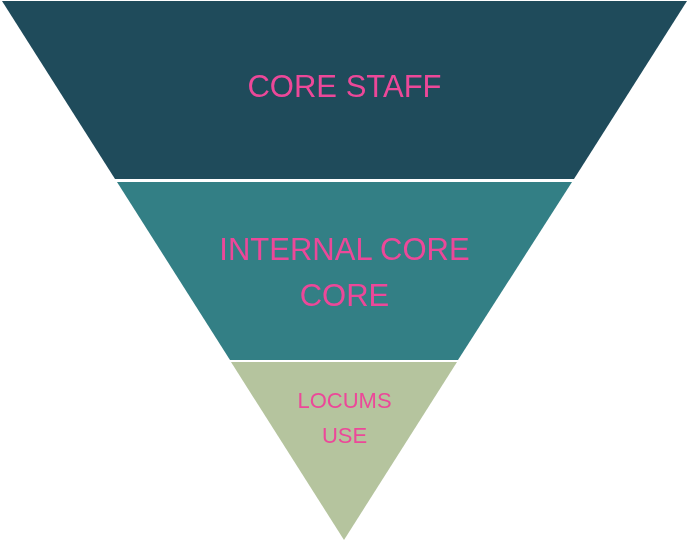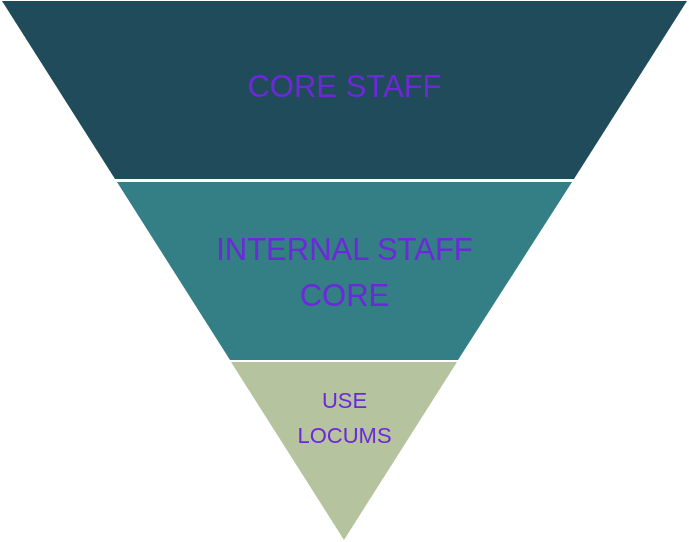--- a/index.html
+++ b/index.html
@@ -19,21 +19,21 @@
       left: 0;
       top: 0;
       width: 689px;
       height: 542px;
     }
     .label {
       position: absolute;
       left: 0;
       width: 689px;
       text-align: center;
-      color: #6d28d9;
+      color: #ec4899;
       font-weight: normal;
       letter-spacing: 0px;
       line-height: 1.2;
     }
     .label-core {
       top: 68px;
       font-size: 31px;
     }
     .label-float {
       top: 227px;
@@ -55,21 +55,21 @@
     <polygon points="2,1 687,1 574,179 115,179" fill="#1F4B5B"></polygon>
     <polygon points="117,182 572,182 458,360 230,360" fill="#337F85"></polygon>
     <polygon points="231,362 457,362 344,540" fill="#B5C49E"></polygon>
   </svg>
 
   <div class="label label-core">
     <span>CORE STAFF</span>
   </div>
 
   <div class="label label-float">
-    <span>INTERNAL STAFF</span>
+    <span>INTERNAL CORE</span>
     <span>CORE</span>
   </div>
 
   <div class="label label-locums">
+    <span>LOCUMS</span>
     <span>USE</span>
-    <span>LOCUMS</span>
   </div>
 </div>
 
 </body></html>

